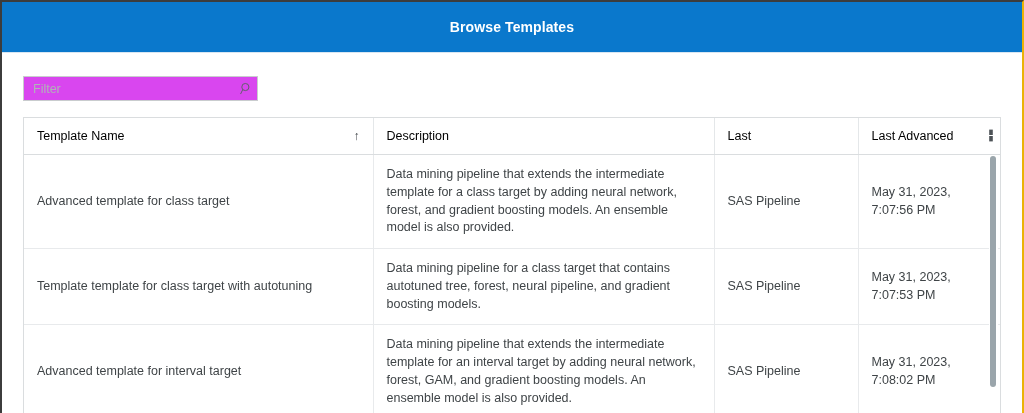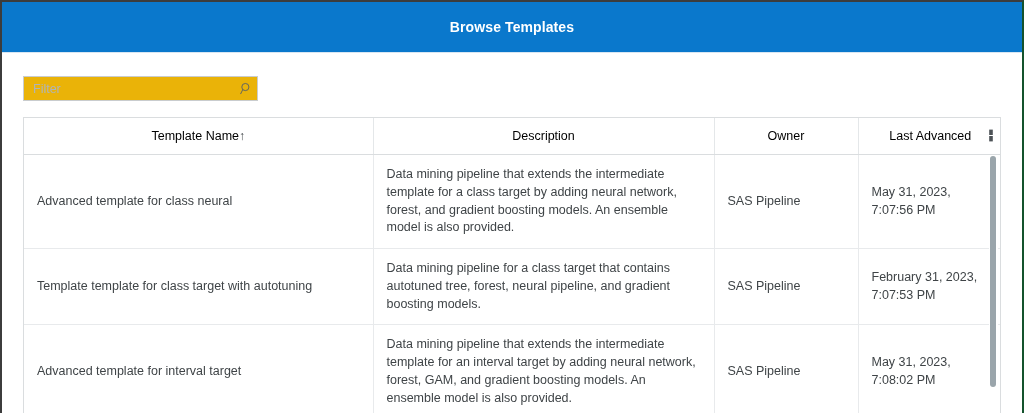--- a/index.html
+++ b/index.html
@@ -15,21 +15,21 @@
     -webkit-font-smoothing: antialiased;
   }
 
   
   .window {
     position: relative;
     box-sizing: border-box;
     width: 1024px;
     height: 413px;
     border-left: 2px solid #3c3c3c;
-    border-right: 2px solid #14532d;
+    border-right: 2px solid #eab308;
     border-top: 2px solid #3c3c3c;
     background: #ffffff;
     overflow: hidden;
   }
 
   
   .titlebar {
     height: 50px;
     background: #0a78cc;
     display: flex;
@@ -56,21 +56,21 @@
   .filter-row {
     padding-top: 23px;
     padding-bottom: 16px;
   }
   .filter-box {
     position: relative;
     box-sizing: border-box;
     width: 235px;
     height: 25px;
     border: 1px solid #c9ccce;
-    background: #eab308;
+    background: #d946ef;
     display: flex;
     align-items: center;
   }
   .filter-input {
     border: 0;
     outline: 0;
     flex: 1;
     height: 100%;
     padding: 0 8px 0 9px;
     font-family: "Liberation Sans", sans-serif;
@@ -114,21 +114,21 @@
     border-bottom: 1px solid #dadddf;
     border-right: 1px solid #e4e7e9;
     height: 18px;
     vertical-align: middle;
     background: #ffffff;
     position: relative;
   }
   table.grid th .th-inner {
     display: flex;
     align-items: center;
-    justify-content: center;
+    justify-content: space-between;
     gap: 0;
   }
   .sort-arrow {
     font-size: 12px;
     color: #3a3f43;
     line-height: 1;
   }
   table.grid td {
     font-size: 12.5px;
     color: #3f4447;
@@ -219,48 +219,48 @@
                 <span class="sort-arrow">↑</span>
               </div>
             </th>
             <th>
               <div class="th-inner">
                 <span>Description</span>
               </div>
             </th>
             <th>
               <div class="th-inner">
-                <span>Owner</span>
+                <span>Last</span>
               </div>
             </th>
             <th class="last">
               <div class="th-inner">
                 <span>Last Advanced</span>
               </div>
               <span class="col-menu-btn">
                 <svg width="10" height="14" viewBox="0 0 10 14" aria-hidden="true">
                   <rect x="3.2" y="0.6" width="3.6" height="5.4" fill="#4c5256"></rect>
                   <rect x="3.2" y="7.0" width="3.6" height="5.4" fill="#4c5256"></rect>
                 </svg>
               </span>
             </th>
           </tr>
         </thead>
         <tbody>
           <tr>
-            <td class="name-cell">Advanced template for class neural</td>
+            <td class="name-cell">Advanced template for class target</td>
             <td>Data mining pipeline that extends the intermediate template for a class target by adding neural network, forest, and gradient boosting models. An ensemble model is also provided.</td>
             <td>SAS Pipeline</td>
             <td class="last">May 31, 2023, 7:07:56 PM</td>
           </tr>
           <tr>
             <td class="name-cell">Template template for class target with autotuning</td>
             <td>Data mining pipeline for a class target that contains autotuned tree, forest, neural pipeline, and gradient boosting models.</td>
             <td>SAS Pipeline</td>
-            <td class="last">February 31, 2023, 7:07:53 PM</td>
+            <td class="last">May 31, 2023, 7:07:53 PM</td>
           </tr>
           <tr>
             <td class="name-cell">Advanced template for interval target</td>
             <td>Data mining pipeline that extends the intermediate template for an interval target by adding neural network, forest, GAM, and gradient boosting models. An ensemble model is also provided.</td>
             <td>SAS Pipeline</td>
             <td class="last">May 31, 2023, 7:08:02 PM</td>
           </tr>
 
         </tbody>
       </table>

